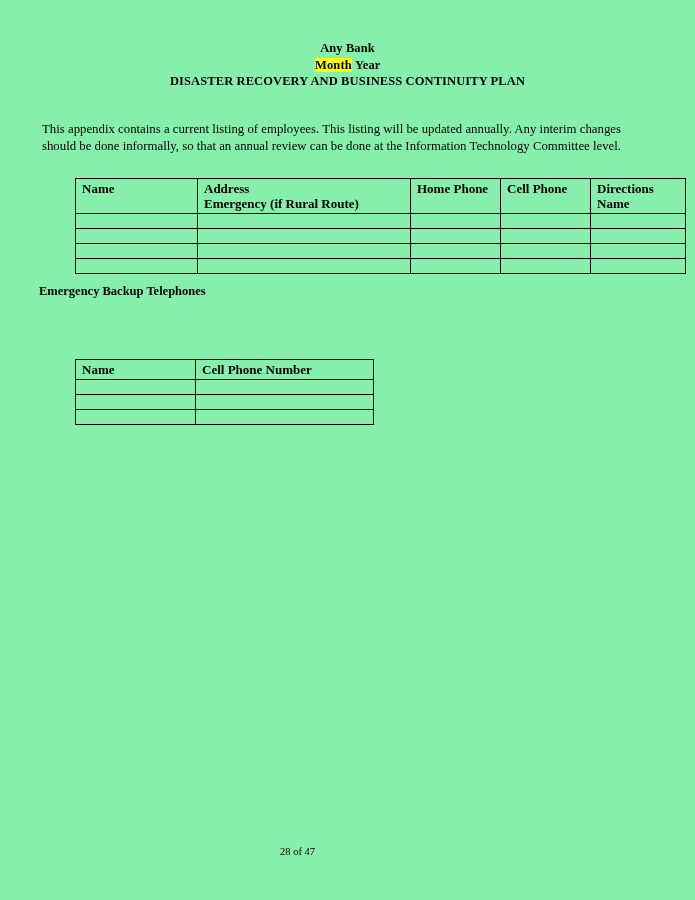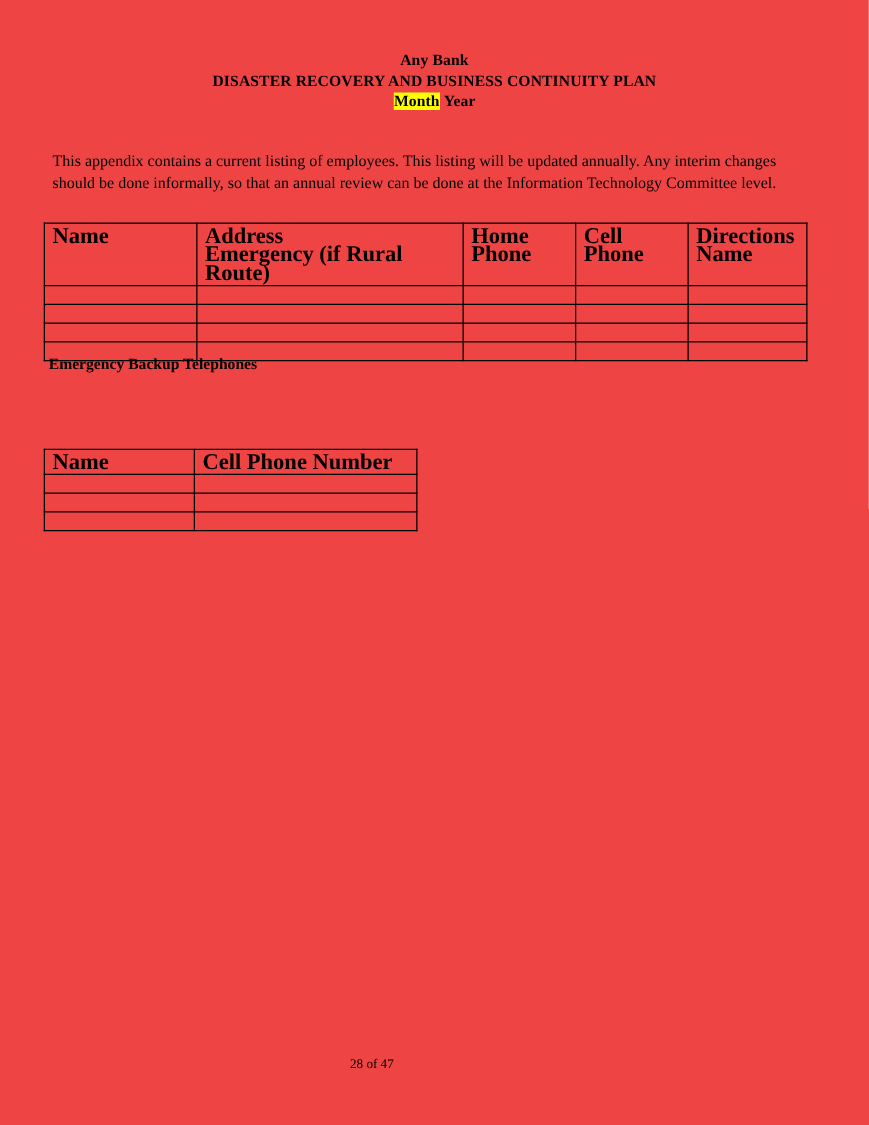--- a/index.html
+++ b/index.html
@@ -15,21 +15,21 @@
     color: #000000;
     overflow: hidden;
   }
 
   .page {
     position: absolute;
     left: 0;
     top: 0;
     width: 695px;
     height: 900px;
-    background: #ef4444;
+    background: #86efac;
   }
 
   
   .doc-header {
     position: absolute;
     left: 0;
     top: 40px;
     width: 695px;
     text-align: center;
     font-weight: bold;
@@ -64,22 +64,23 @@
     width: 585px;
     font-size: 12.8px;
     line-height: 16.5px;
     text-align: center;
   }
 
   
   table.doc-table {
     position: absolute;
     border-collapse: collapse;
-    font-size: 18px;
+    font-size: 13px;
     table-layout: fixed;
+    margin-left: 40px;
   }
   table.doc-table td,
   table.doc-table th {
     border: 1px solid #000000;
     padding: 2px 5px 2px 6px;
     vertical-align: top;
     text-align: left;
     font-weight: normal;
     line-height: 15px;
     height: 13px;
@@ -141,22 +142,22 @@
     font-size: 10.5px;
   }
 </style>
 </head>
 <body>
 
 <div class="page">
 
   <div class="doc-header">
     <span class="line">Any Bank</span>
+    <span class="line"><span class="hl">Month</span> <span>Year</span></span>
     <span class="line">DISASTER RECOVERY AND BUSINESS CONTINUITY PLAN</span>
-    <span class="line"><span class="hl">Month</span> <span>Year</span></span>
   </div>
 
 
   <div class="intro-para">This appendix contains a current listing of employees. This listing will be updated annually. Any interim changes should be done informally, so that an annual review can be done at the Information Technology Committee level.</div>
 
   <table class="doc-table" id="employees-table">
     <colgroup>
       <col style="width:122px">
       <col style="width:213px">
       <col style="width:90px">

